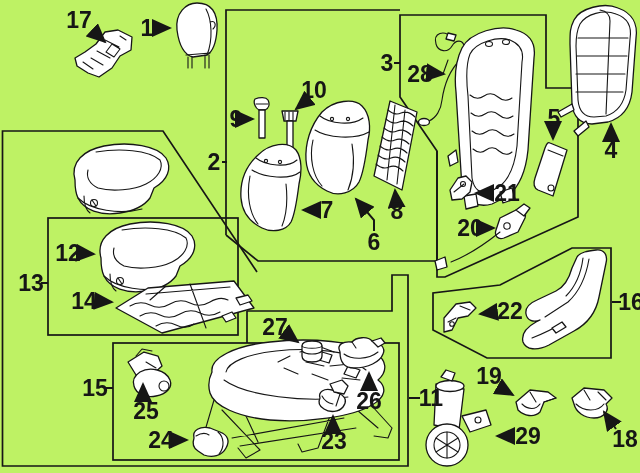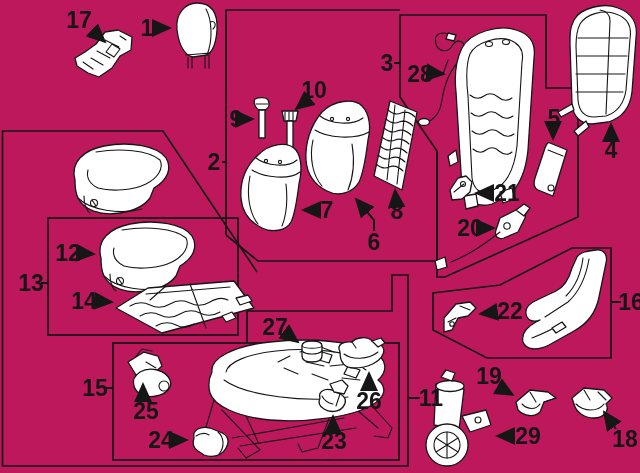--- a/index.html
+++ b/index.html
@@ -1,16 +1,16 @@
 <!DOCTYPE html>
 <html><head>
 <meta charset="utf-8">
 <style>
   html,body{margin:0;padding:0;background:#ffffff;}
-  .stage{position:relative;width:640px;height:473px;background:#be185d;overflow:hidden;
+  .stage{position:relative;width:640px;height:473px;background:#bef264;overflow:hidden;
          font-family:"Liberation Sans", sans-serif;}
   svg{position:absolute;left:0;top:0;}
   .box{fill:none;stroke:#161616;stroke-width:1.7;stroke-linejoin:miter;}
   .part{fill:#ffffff;stroke:#161616;stroke-width:1.3;stroke-linejoin:round;stroke-linecap:round;}
   .pline{fill:none;stroke:#161616;stroke-width:1.1;stroke-linejoin:round;stroke-linecap:round;}
   .ld{fill:none;stroke:#161616;stroke-width:2;}
   .lbl{font:bold 23px "Liberation Sans", sans-serif;fill:#161616;text-anchor:middle;}
 </style>
 </head>
 <body>

